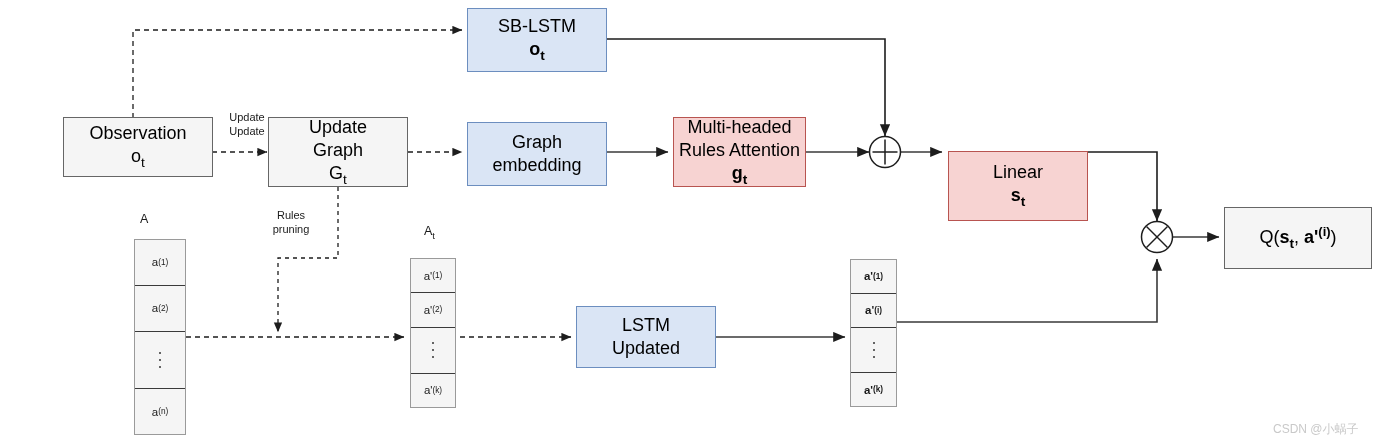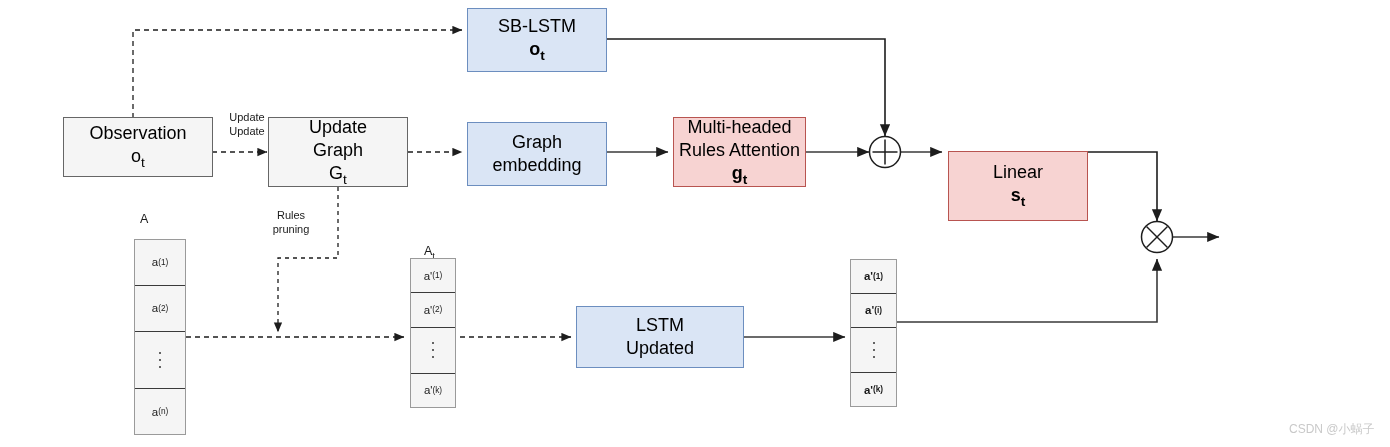--- a/index.html
+++ b/index.html
@@ -80,21 +80,20 @@
     line-height: 1.25;
     color: #1a1a1a;
     text-align: center;
     white-space: nowrap;
   }
   .watermark {
     position: absolute;
     font-size: 12px;
     color: #c9c9c9;
     white-space: nowrap;
-    margin-left: 16px;
   }
   svg.wires {
     position: absolute;
     left: 0; top: 0;
     width: 1390px;
     height: 447px;
     pointer-events: none;
   }
   sub { font-size: 0.76em; }
   sup { font-size: 0.72em; }
@@ -178,25 +177,28 @@
     <span class="ln">Multi-headed</span>
     <span class="ln">Rules Attention</span>
     <span class="ln bold"><span>g</span><sub>t</sub></span>
   </div>
 
   <div class="node pink" style="left:948px; top:117px; width:140px; height:70px;margin-top:34px;">
     <span class="ln">Linear</span>
     <span class="ln bold"><span>s</span><sub>t</sub></span>
   </div>
 
-  <div class="node blue" style="left:576px; top:306px; width:168px; height:62px;">
+  <div class="node blue" style="left:576px; top:306px; width:140px; height:62px;">
     <span class="ln">LSTM</span>
     <span class="ln">Updated</span>
   </div>
 
+  <div class="node gray" style="left:1224px; top:207px; width:148px; height:62px;">
+    <span class="ln">Q(<span class="bold">s</span><sub class="bold">t</sub>, <span class="bold">a'<sup>(i)</sup></span>)</span>
+  </div>
 
   <div class="edge-label" style="left:216px; top:111px; width:62px;">
     <div>Update</div>
     <div>Update</div>
   </div>
 
   <div class="edge-label" style="left:252px; top:209px; width:78px;">
     <div>Rules</div>
     <div>pruning</div>
   </div>
@@ -208,21 +210,21 @@
     <div class="cell">a<sup>(1)</sup></div>
     <div class="cell">a<sup>(2)</sup></div>
     <div class="cell dots">
         <i></i>
         <i></i>
         <i></i>
       </div>
     <div class="cell">a<sup>(n)</sup></div>
   </div>
 
-  <div class="stack-label" style="left:424px; top:244px;">
+  <div class="stack-label" style="left:424px; top:224px;">
     <span>A</span><sub>t</sub>
   </div>
   <div class="stack" style="left:410px; top:258px; width:46px; height:150px;">
     <div class="cell">a'<sup>(1)</sup></div>
     <div class="cell">a'<sup>(2)</sup></div>
     <div class="cell dots">
         <i></i>
         <i></i>
         <i></i>
       </div>

